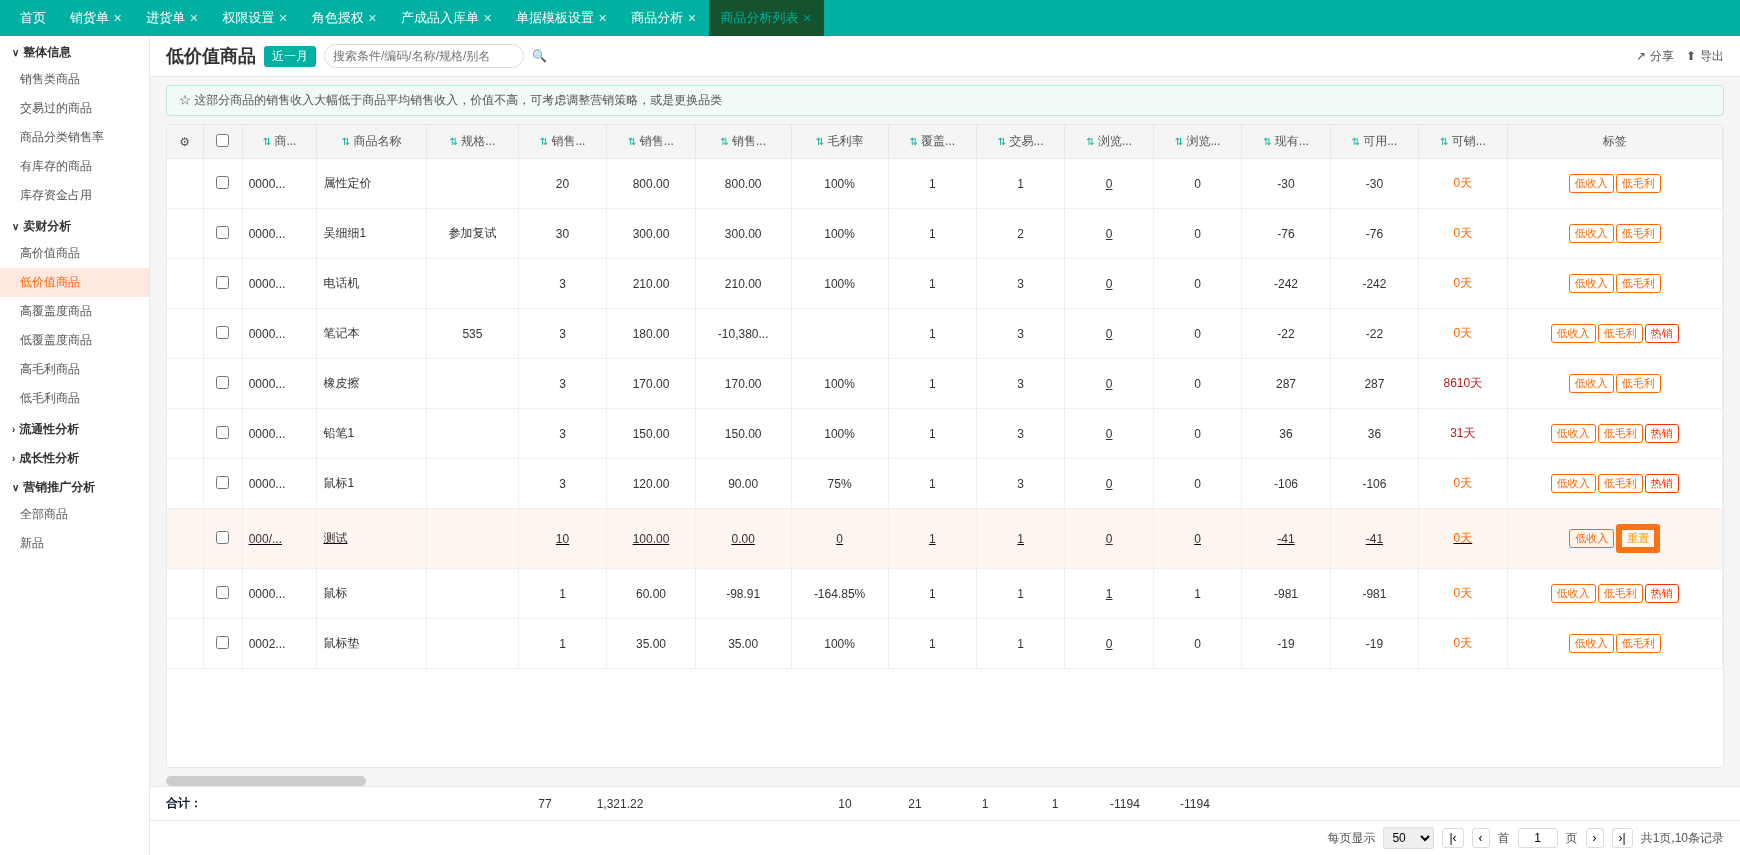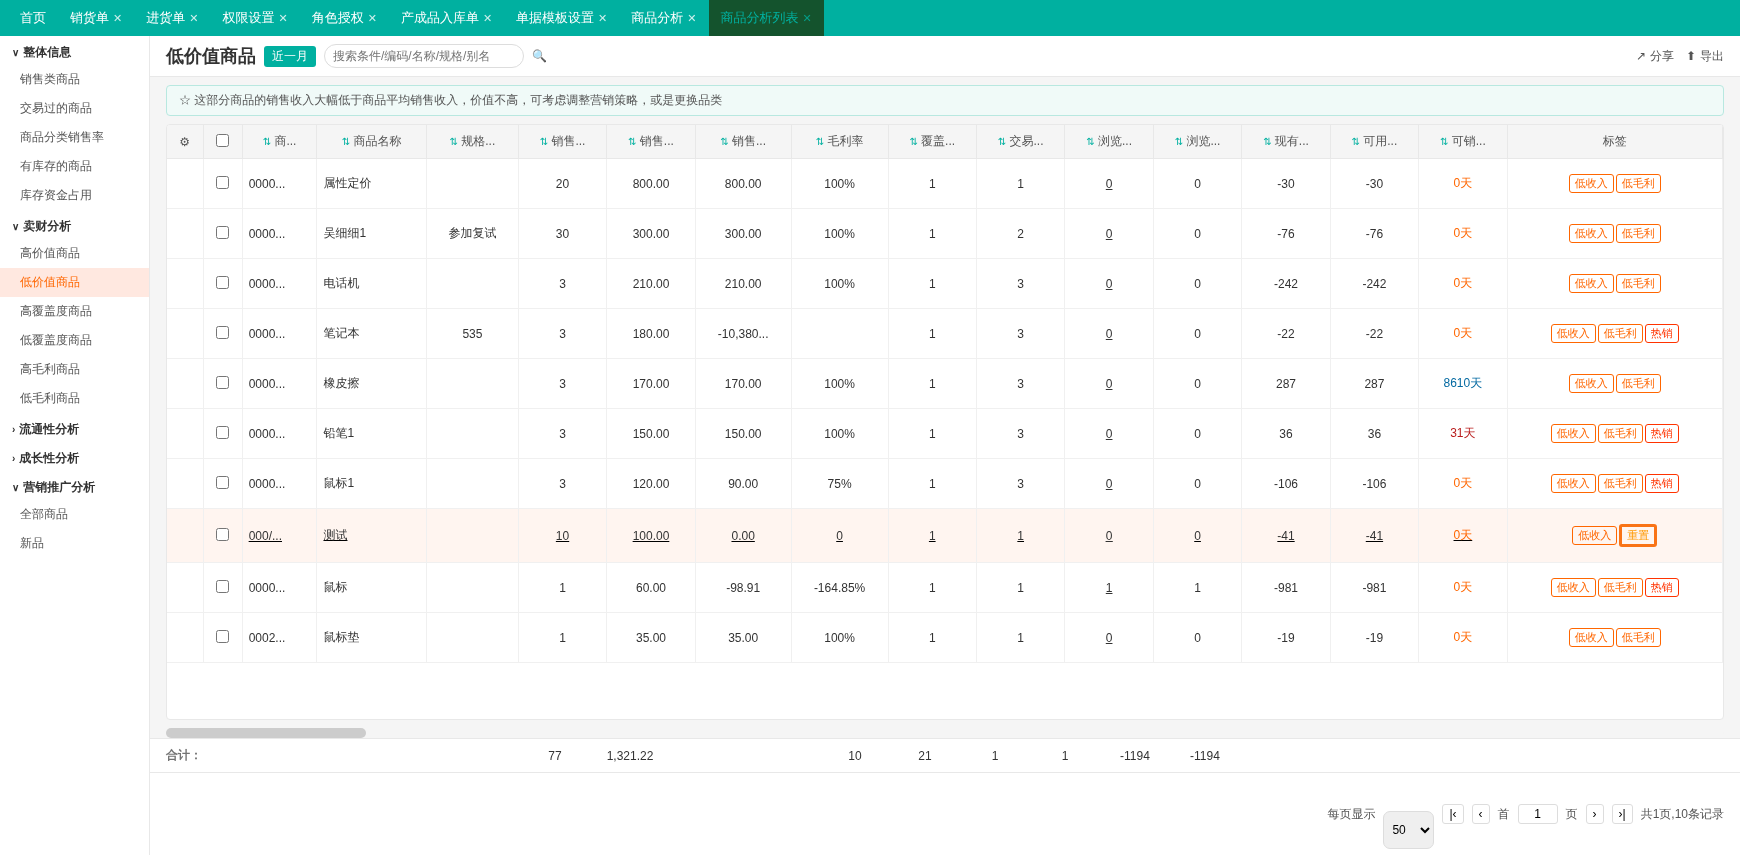--- a/index.html
+++ b/index.html
@@ -164,58 +164,57 @@
     tbody td.left { text-align: left; }
     .tag {
       display: inline-block;
       padding: 1px 5px;
       border-radius: 3px;
       font-size: 11px;
       margin: 8px 1px;
     }
     .tag-orange { color: #ff6600; border: 1px solid #ff6600; }
     .tag-red { color: #ff3300; border: 1px solid #ff3300; }
-    .tag-warning { color: #ff9900; border: 3px solid #f97316; }
+    .tag-warning { color: #ff9900; border: 6px solid #f97316; }
     .underline { text-decoration: underline; cursor: pointer; }
 
     
     .summary-bar {
       background: #fff;
       border-top: 1px solid #e8e8e8;
       padding: 8px 16px;
       display: flex;
       align-items: center;
       font-size: 12px;
       color: #333;
       gap: 0;
     }
     .summary-label {
-      color: #737373;
-      margin-right: 26px;
+      color: #0f172a;
+      margin-right: 16px;
       font-weight: bold;
     }
 
     
     .pagination-bar {
       background: #fff;
       border-top: 1px solid #e8e8e8;
       padding: 6px 16px;
       display: flex;
       align-items: center;
       justify-content: flex-end;
       gap: 8px;
       font-size: 12px;
       color: #555;
     }
     .page-select {
       border: 1px solid #ddd;
-      border-radius: 7px;
-      padding: 10px 4px;
-      font-size: 12px;
-      margin-top: 32px;
+      border-radius: 2px;
+      padding: 2px 4px;
+      font-size: 12px;
     }
     .page-btn {
       border: 1px solid #ddd;
       background: #fff;
       padding: 2px 6px;
       cursor: pointer;
       border-radius: 3px;
     }
     .page-input {
       border: 1px solid #ddd;
@@ -435,21 +434,21 @@
     <td>3</td>
     <td>170.00</td>
     <td>170.00</td>
     <td>100%</td>
     <td>1</td>
     <td>3</td>
     <td><span class="underline">0</span></td>
     <td>0</td>
     <td>287</td>
     <td>287</td>
-    <td style="color:#0369a1">8610天</td>
+    <td style="color:#b91c1c">8610天</td>
     <td><span class="tag tag-orange">低收入</span><span class="tag tag-orange">低毛利</span></td>
   </tr>
             <tr>
     <td></td>
     <td><input type="checkbox" style=""></td>
     <td class="left">0000...</td>
     <td class="left">铅笔1</td>
     <td></td>
     <td>3</td>
     <td>150.00</td>

